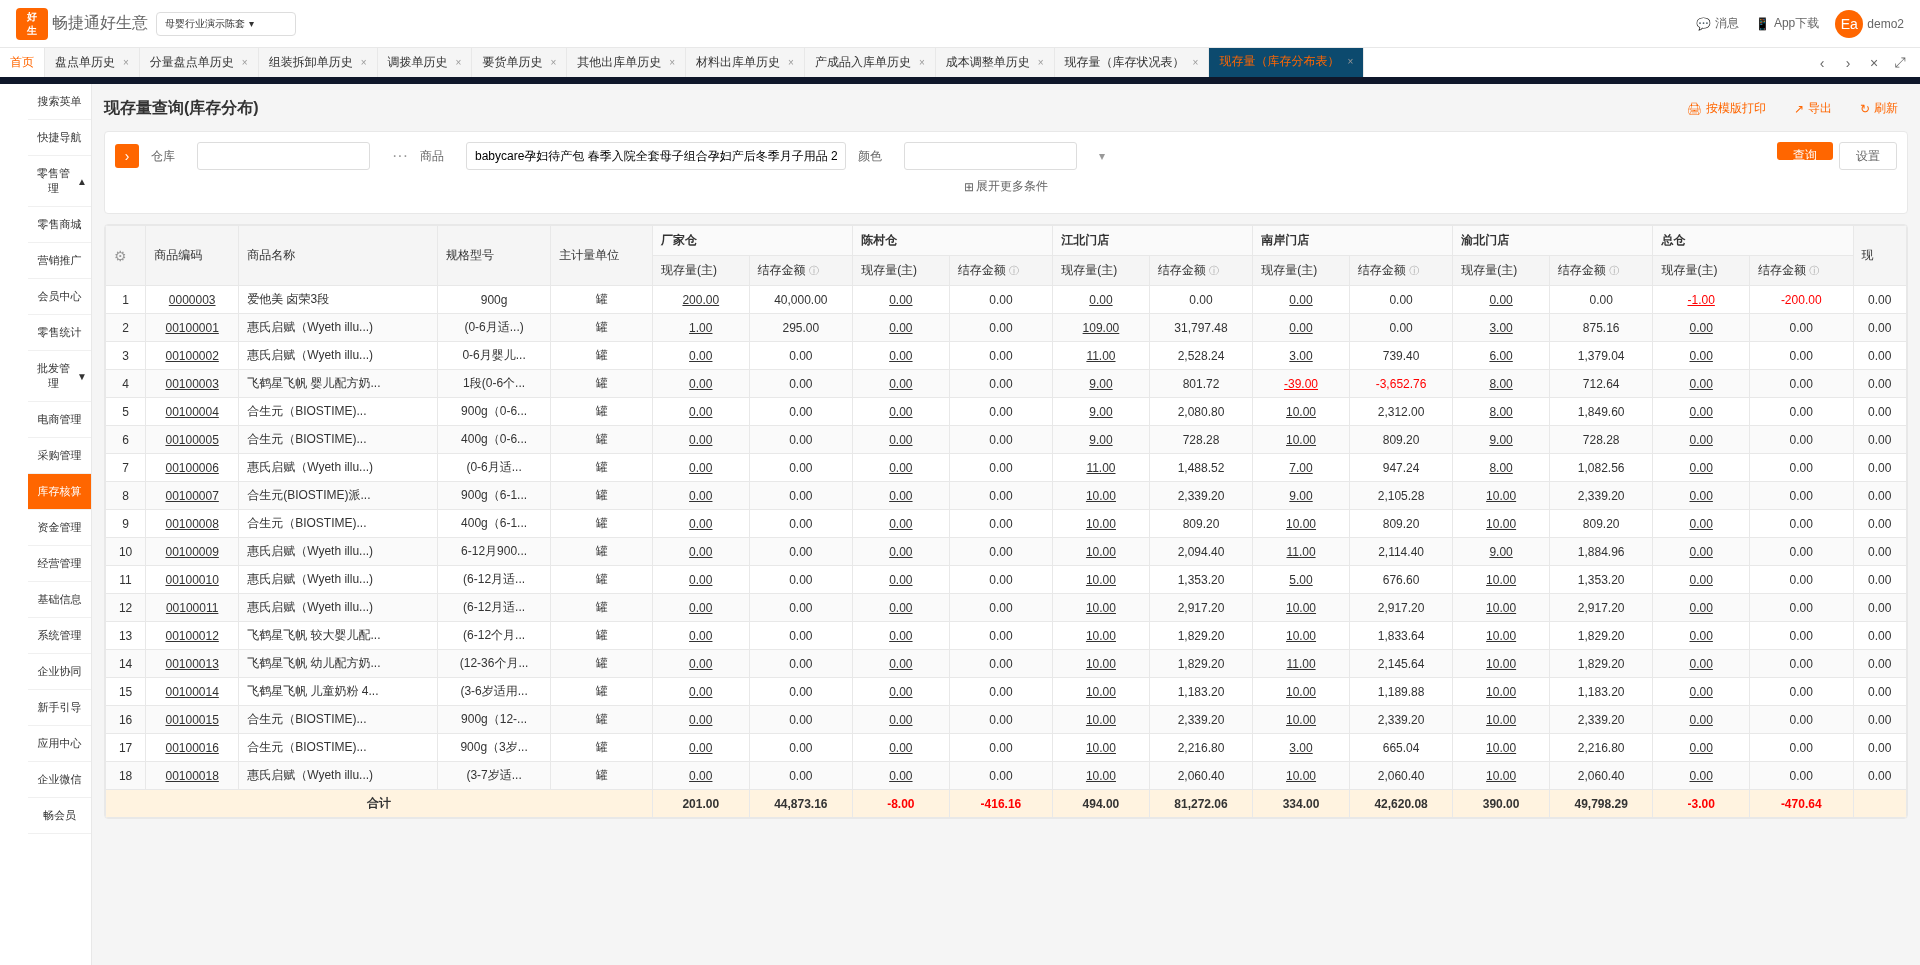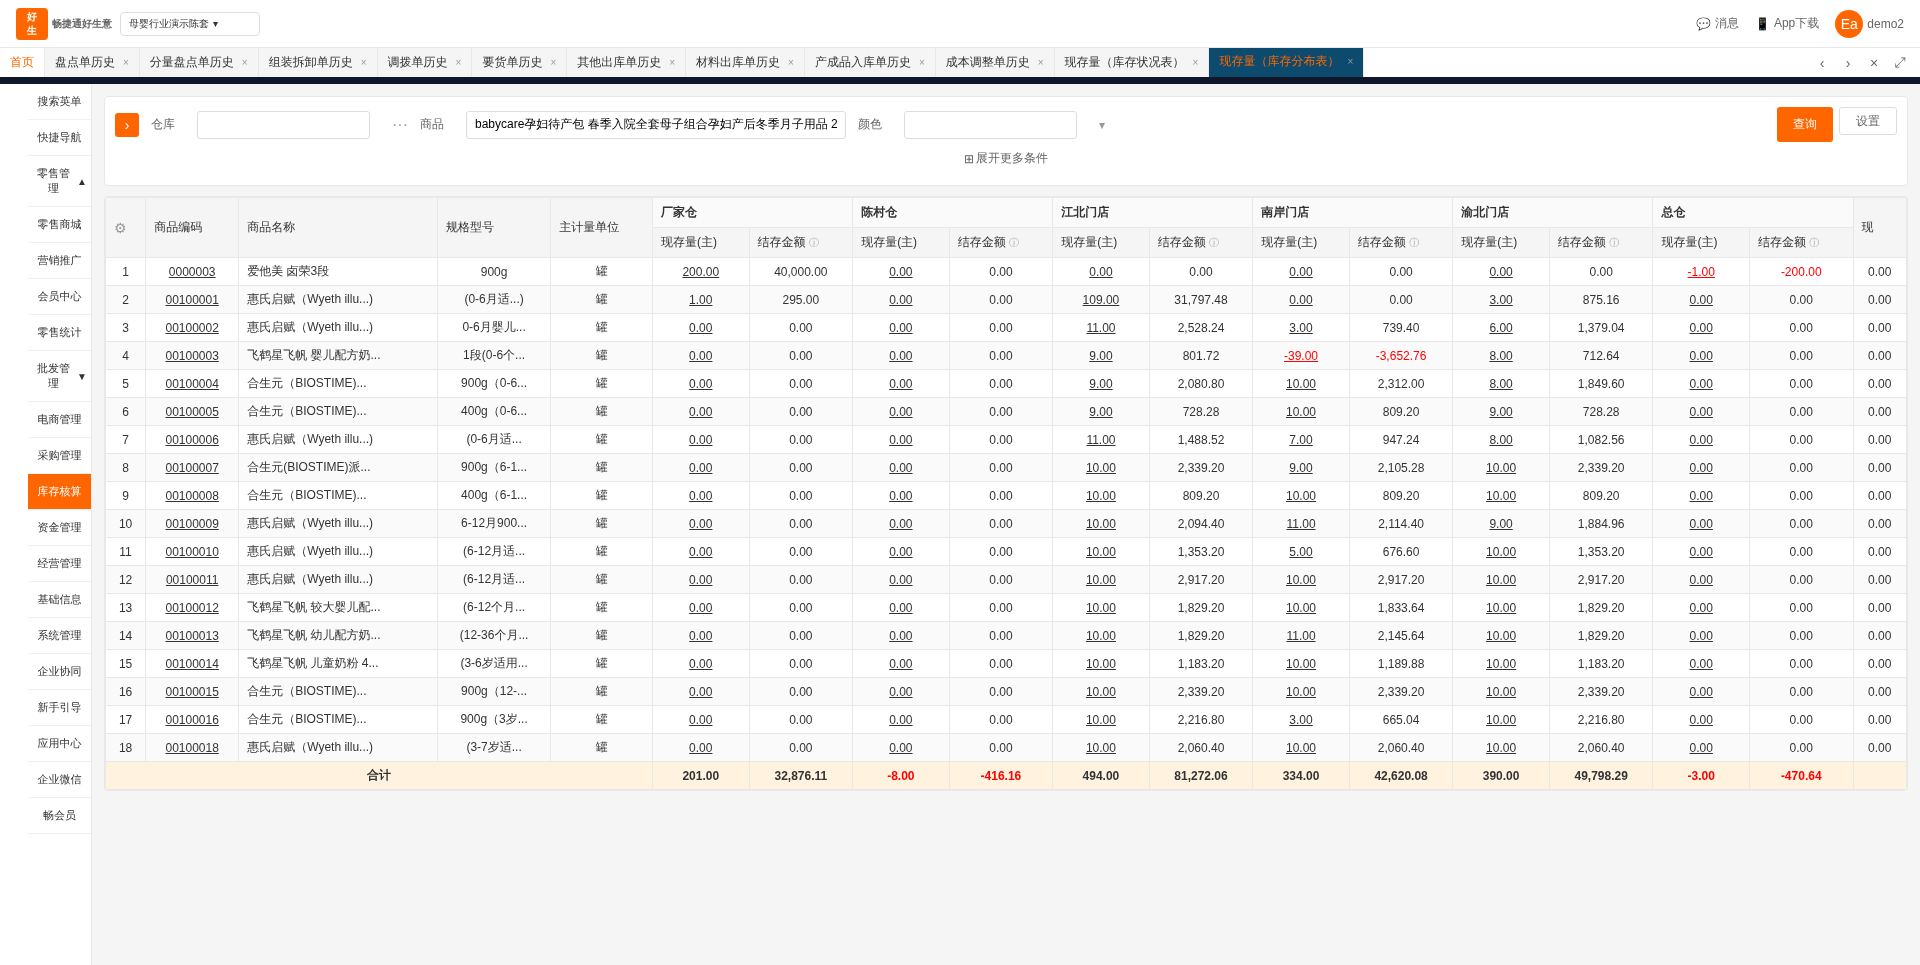--- a/index.html
+++ b/index.html
@@ -14,21 +14,21 @@
       justify-content: space-between;
       padding: 0 16px;
       border-bottom: 1px solid #e8e8e8;
       position: fixed;
       top: 0; left: 0; right: 0;
       z-index: 100;
     }
     .top-bar-left { display: flex; align-items: center; gap: 8px; }
     .logo-area { display: flex; align-items: center; gap: 4px; }
     .logo-icon { width: 32px; height: 32px; background: #ff6600; border-radius: 4px; display: flex; align-items: center; justify-content: center; color: white; font-size: 10px; font-weight: bold; }
-    .logo-text { font-size: 10px; color: #666; font-weight: bold; }
+    .logo-text { font-size: 16px; color: #666; }
     .store-selector { display: flex; align-items: center; gap: 4px; border: 1px solid #ddd; padding: 4px 8px; border-radius: 4px; cursor: pointer; color: #333; font-size: 10px; min-width: 140px; }
     .top-bar-right { display: flex; align-items: center; gap: 16px; }
     .top-bar-action { display: flex; align-items: center; gap: 4px; color: #666; cursor: pointer; font-size: 12px; }
     .user-avatar { width: 28px; height: 28px; border-radius: 50%; background: #ff6600; display: flex; align-items: center; justify-content: center; color: white; font-size: 14px; }
 
     
     .nav-tabs {
       position: fixed;
       top: 48px; left: 0; right: 0;
       height: 36px;
@@ -123,21 +123,21 @@
     .filter-field { display: flex; align-items: center; gap: 22px; }
     .filter-label { color: #666; white-space: nowrap; font-size: 12px; }
     .filter-input {
       border: 1px solid #ddd; border-radius: 3px; padding: 4px 8px;
       font-size: 12px; height: 28px; outline: none; min-width: 80px;
     }
     .filter-input-long { min-width: 400px; }
     .filter-expand { color: #666; cursor: pointer; font-size: 12px; display: flex; align-items: center; gap: 2px; margin: 0 auto; }
     .orange-btn {
       background: #ff6600; color: white; border: none; border-radius: 3px;
-      padding: 5px 16px; cursor: pointer; font-size: 12px; height: 35px;
+      padding: 5px 16px; cursor: pointer; font-size: 12px; height: 18px;
     }
     .outline-btn {
       background: white; color: #666; border: 1px solid #ddd; border-radius: 3px;
       padding: 5px 16px; cursor: pointer; font-size: 12px; height: 28px;
     }
     .toggle-btn {
       width: 24px; height: 24px; background: #ff6600; color: white;
       border: none; border-radius: 3px; cursor: pointer; font-size: 14px;
       display: flex; align-items: center; justify-content: center;
     }
@@ -251,20 +251,37 @@
   <div class="sidebar-item">系统管理</div>
   <div class="sidebar-item">企业协同</div>
   <div class="sidebar-item">新手引导</div>
   <div class="sidebar-item">应用中心</div>
   <div class="sidebar-item">企业微信</div>
   <div class="sidebar-item">畅会员</div>
 </div>
 
 <div class="main-content">
 
+  <div class="page-header">
+    <div class="page-title">现存量查询(库存分布)</div>
+    <div class="page-actions">
+      <button class="page-action-btn">
+        <span>🖨</span>
+        <span>按模版打印</span>
+      </button>
+      <button class="page-action-btn">
+        <span>↗</span>
+        <span>导出</span>
+      </button>
+      <button class="page-action-btn">
+        <span>↻</span>
+        <span>刷新</span>
+      </button>
+    </div>
+  </div>
 
   <div class="filter-area">
     <div class="filter-row">
       <button class="toggle-btn">›</button>
       <div class="filter-field">
         <span class="filter-label">仓库</span>
         <input class="filter-input" type="text" style="">
         <button class="ellipsis-btn">···</button>
       </div>
       <div class="filter-field">
@@ -678,21 +695,21 @@
     <td class="">2,060.40</td>
     <td class="text-underline">10.00</td>
     <td>2,060.40</td>
     <td class="text-underline">0.00</td>
     <td class="">0.00</td>
     <td>0.00</td>
   </tr>
           <tr class="summary-row">
   <td colspan="5" style="text-align:center;font-weight:bold;">合计</td>
   <td>201.00</td>
-  <td>32,876.11</td>
+  <td>44,873.16</td>
   <td class="text-red">-8.00</td>
   <td class="text-red">-416.16</td>
   <td>494.00</td>
   <td>81,272.06</td>
   <td>334.00</td>
   <td>42,620.08</td>
   <td>390.00</td>
   <td>49,798.29</td>
   <td class="text-red">-3.00</td>
   <td class="text-red">-470.64</td>

